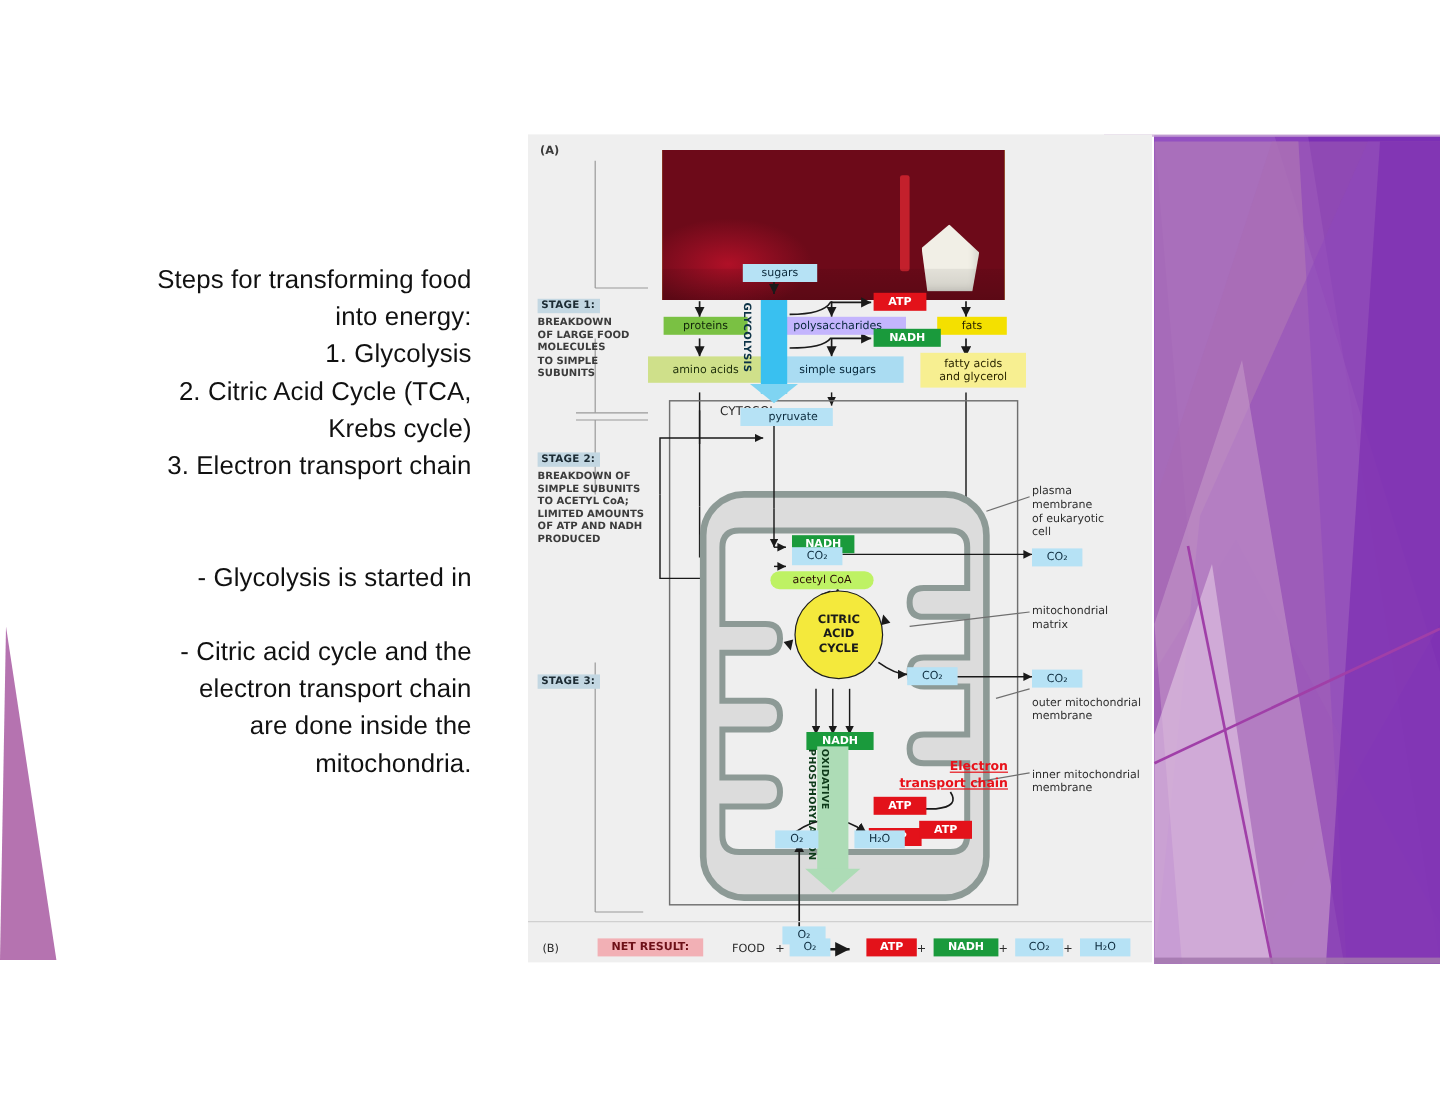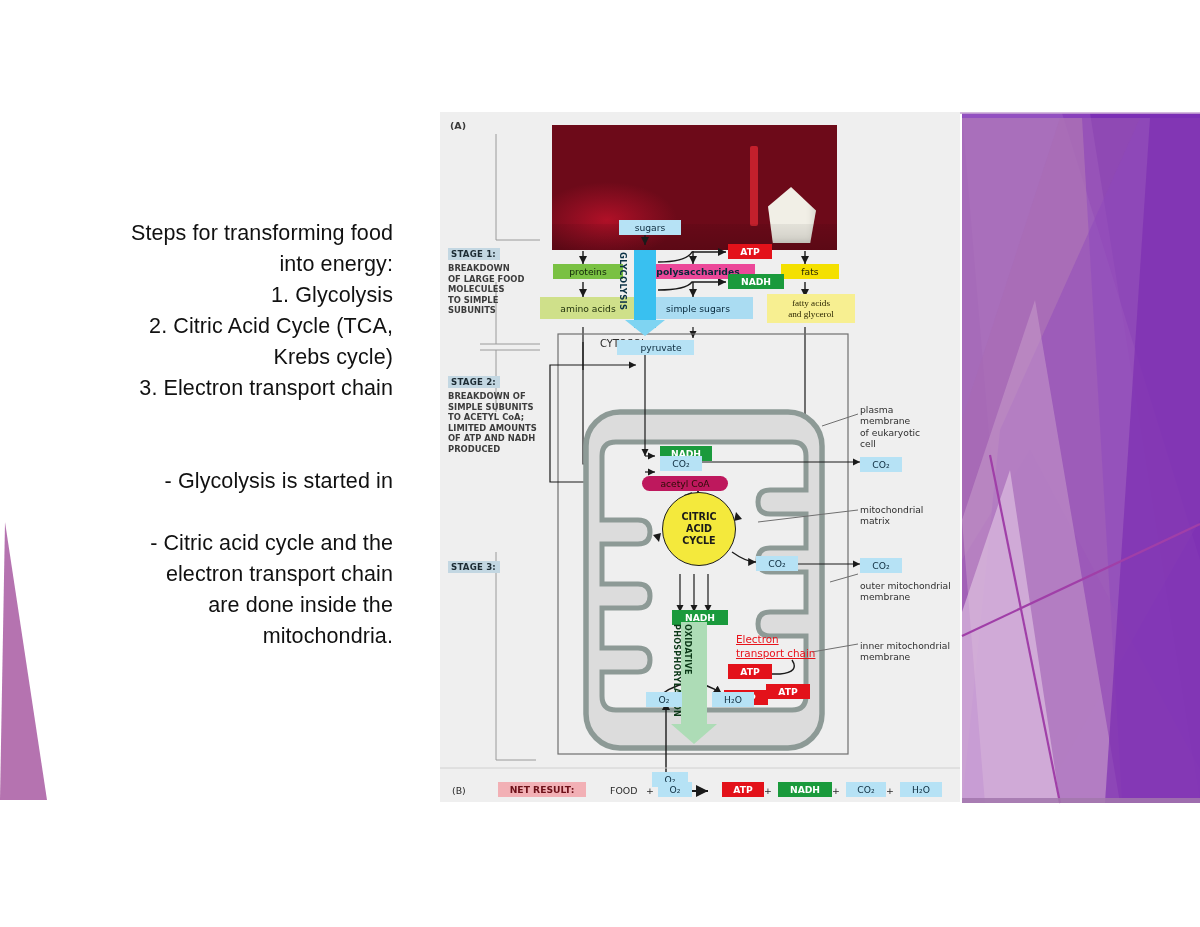--- a/index.html
+++ b/index.html
@@ -71,28 +71,28 @@
   .stage .bd{font-size:8.4px;line-height:10.6px;color:#3c3c3c;margin-top:2px;font-weight:600;}
 
   
   .chip{
     position:absolute;font-family:"DejaVu Sans",sans-serif;
     font-size:9.2px;text-align:center;color:#13283a;
     line-height:11px;padding:2px 5px;white-space:nowrap;
   }
   .chip.green{background:#7ac143;color:#12260a;}
   .chip.ltgreen{background:#cfe08a;color:#22330d;}
-  .chip.blue{background:#ec4899;color:#06273a;font-weight:bold;}
+  .chip.blue{background:#c4b5fd;color:#06273a;}
   .chip.ltblue{background:#aadcf2;color:#06273a;}
   .chip.yellow{background:#f4e000;color:#2b2600;}
-  .chip.ltyellow{background:#f7ef91;color:#2b2600;font-family:Liberation Serif, serif;}
+  .chip.ltyellow{background:#f7ef91;color:#2b2600;}
   .chip.cyan{background:#b6e2f5;color:#0d2c3e;}
   .chip.red{background:#e3121a;color:#ffffff;font-weight:700;}
   .chip.dgreen{background:#1a9a3c;color:#ffffff;font-weight:700;}
-  .chip.orange{background:#be185d;color:#2a0d04;border-radius:9px;}
+  .chip.orange{background:#bef264;color:#2a0d04;border-radius:9px;}
   .chip.pink{background:#f2b0b5;color:#6d1018;font-weight:700;}
 
   .plain{
     position:absolute;font-family:"DejaVu Sans",sans-serif;font-size:9.2px;color:#2a2a2a;
     line-height:11.4px;white-space:nowrap;
   }
   .glyco-arrow{
     position:absolute;left:194px;top:138px;width:22px;height:78px;
     background:#39c0f0;
   }
@@ -119,22 +119,22 @@
   }
   .oxphos-text{
     position:absolute;left:253px;top:512px;width:130px;
     transform:rotate(90deg);transform-origin:left top;
     font-family:"DejaVu Sans",sans-serif;font-size:8px;font-weight:700;
     color:#0d3a19;letter-spacing:.3px;line-height:11px;
   }
 
   .etc-note{
     position:absolute;left:296px;top:520px;
-    font-family:"DejaVu Sans",sans-serif;font-size:10.4px;font-weight:400;
-    color:#e8121a;text-decoration:underline;line-height:14px;text-align:left;
+    font-family:"DejaVu Sans",sans-serif;font-size:10.4px;font-weight:700;
+    color:#e8121a;text-decoration:underline;line-height:14px;text-align:right;
     width:104px;
   }
 
   .tca{
     position:absolute;left:222px;top:380px;width:72px;height:72px;border-radius:50%;
     background:#f4e93c;border:1.6px solid #1c1c1c;
     font-family:"DejaVu Sans",sans-serif;font-size:9.6px;font-weight:700;color:#1a1a1a;
     display:flex;align-items:center;justify-content:center;text-align:center;line-height:12px;
   }
 

